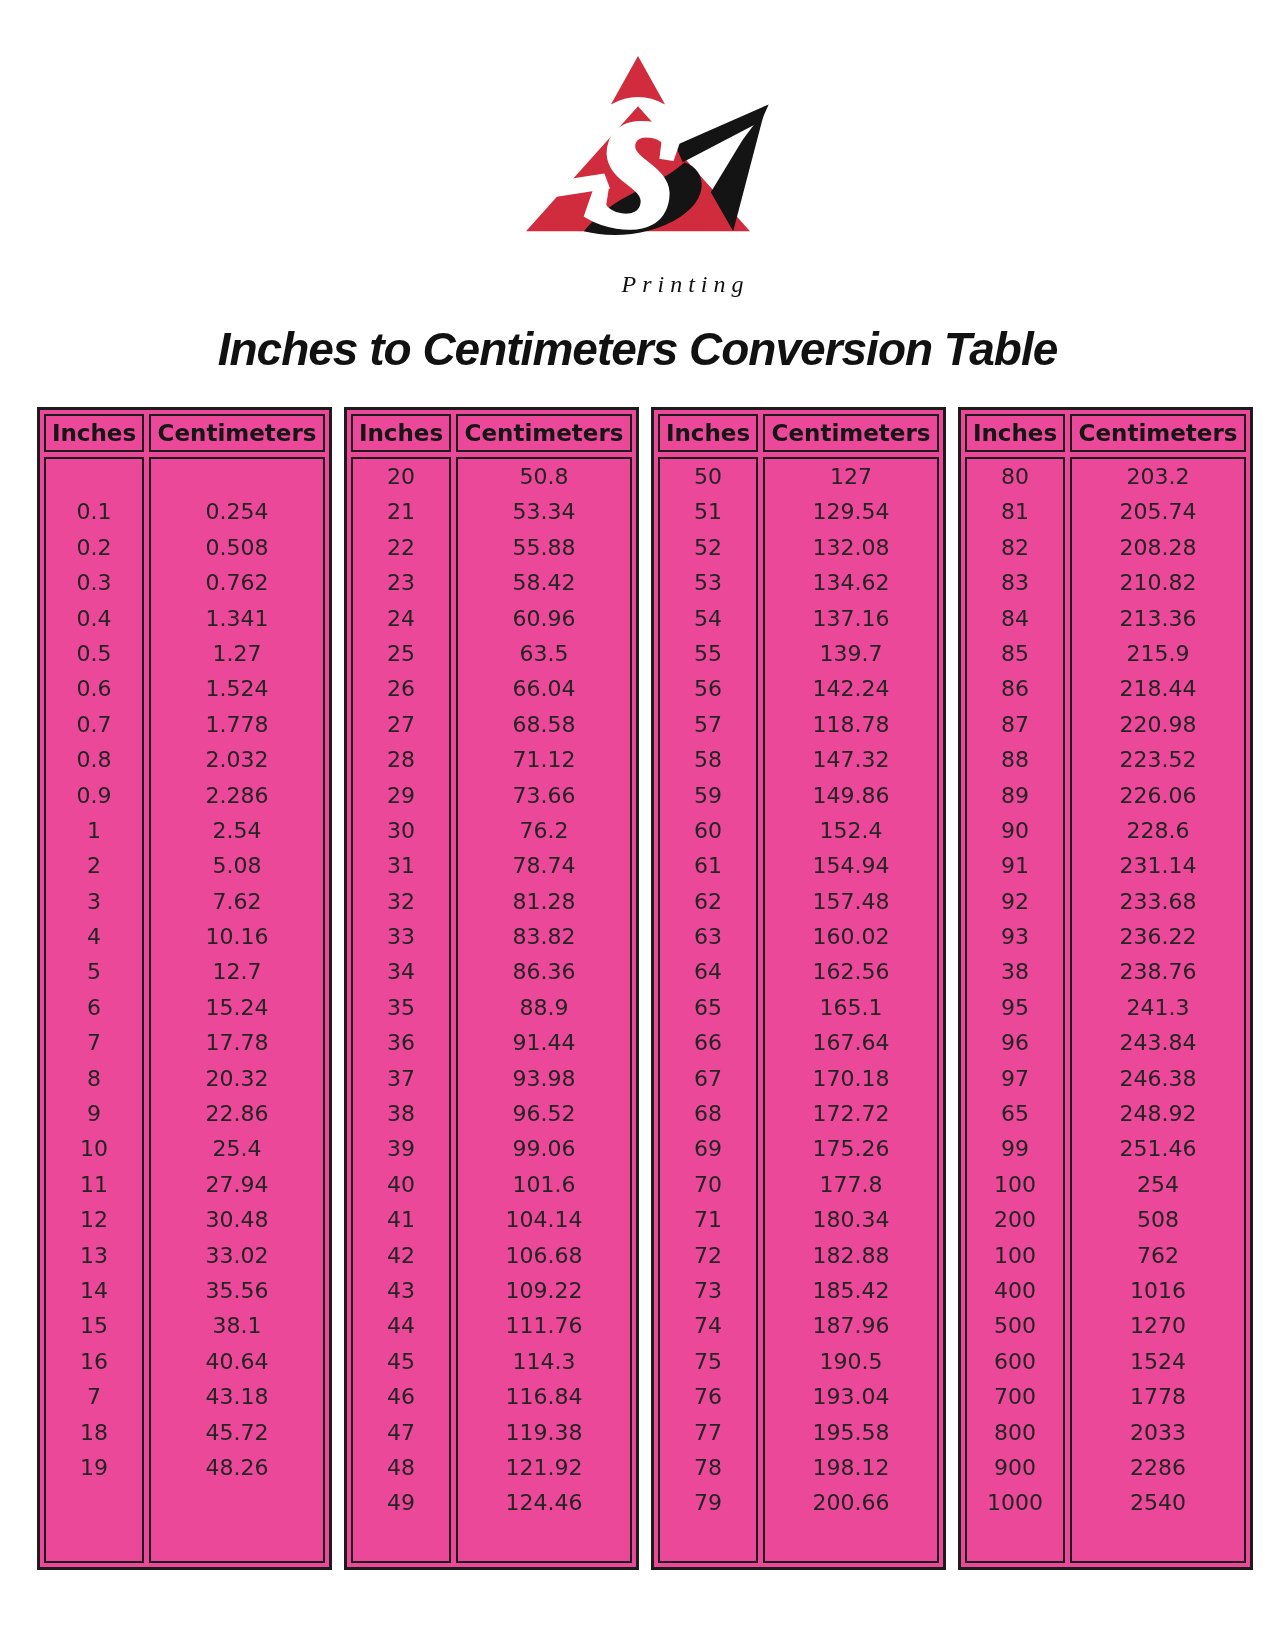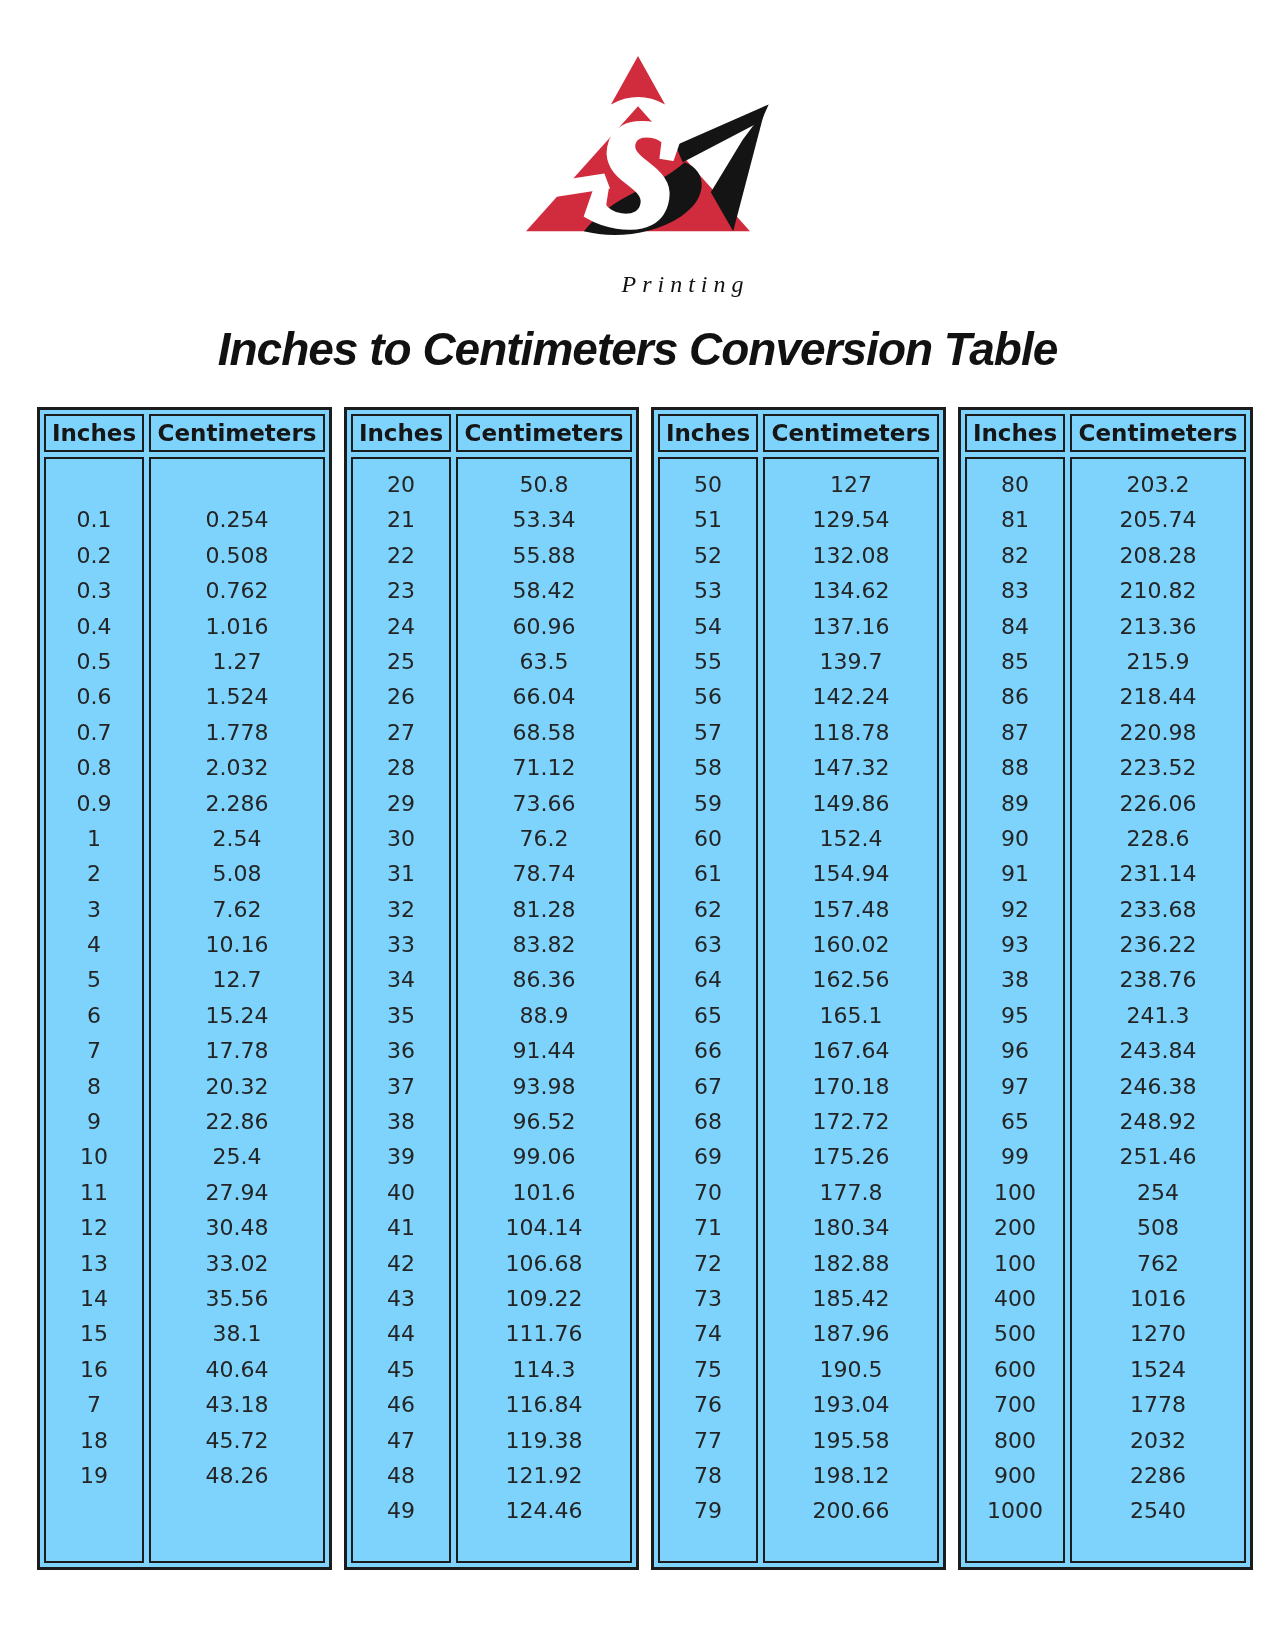--- a/index.html
+++ b/index.html
@@ -28,33 +28,33 @@
     margin:24px 0 0;text-align:center;
     font-family:"Liberation Sans",sans-serif;font-weight:bold;
     font-size:46px;letter-spacing:-1px;color:#111;line-height:56px;font-style:italic;
   }
 
   
   .tables{
     display:flex;gap:12px;margin:30px 0 0 37px;align-items:flex-start;
   }
   .conv{
-    box-sizing:border-box;width:295px;background:#7dd3fc;
+    box-sizing:border-box;width:295px;background:#ec4899;
     border:3px solid #1c1c1c;padding:4px;
     display:grid;grid-template-columns:100px 1fr;gap:5px;
   }
   .hcell{
     box-sizing:border-box;border:2px solid #1c1c1c;height:38px;
     display:flex;align-items:center;justify-content:center;
     font-weight:bold;font-size:23px;color:#161616;
     font-family:"DejaVu Sans",sans-serif;white-space:nowrap;overflow:hidden;
   }
   .bcell{
     box-sizing:border-box;border:2px solid #1c1c1c;height:1106px;
-    padding-top:8px;text-align:center;overflow:hidden;
+    text-align:center;overflow:hidden;
   }
   .val{
     height:35.4px;line-height:35.4px;font-size:22px;color:#242424;
     font-family:"DejaVu Sans",sans-serif;
   }
 </style>
 </head>
 <body>
 
 <div class="page">
@@ -114,21 +114,21 @@
           <div class="val">16</div>
           <div class="val">7</div>
           <div class="val">18</div>
           <div class="val">19</div>
         </div>
         <div class="bcell">
           <div class="val">&nbsp;</div>
           <div class="val">0.254</div>
           <div class="val">0.508</div>
           <div class="val">0.762</div>
-          <div class="val">1.016</div>
+          <div class="val">1.341</div>
           <div class="val">1.27</div>
           <div class="val">1.524</div>
           <div class="val">1.778</div>
           <div class="val">2.032</div>
           <div class="val">2.286</div>
           <div class="val">2.54</div>
           <div class="val">5.08</div>
           <div class="val">7.62</div>
           <div class="val">10.16</div>
           <div class="val">12.7</div>
@@ -340,20 +340,20 @@
           <div class="val">246.38</div>
           <div class="val">248.92</div>
           <div class="val">251.46</div>
           <div class="val">254</div>
           <div class="val">508</div>
           <div class="val">762</div>
           <div class="val">1016</div>
           <div class="val">1270</div>
           <div class="val">1524</div>
           <div class="val">1778</div>
-          <div class="val">2032</div>
+          <div class="val">2033</div>
           <div class="val">2286</div>
           <div class="val">2540</div>
         </div>
       </section>
     </main>
 
 </div>
 
 </body></html>

